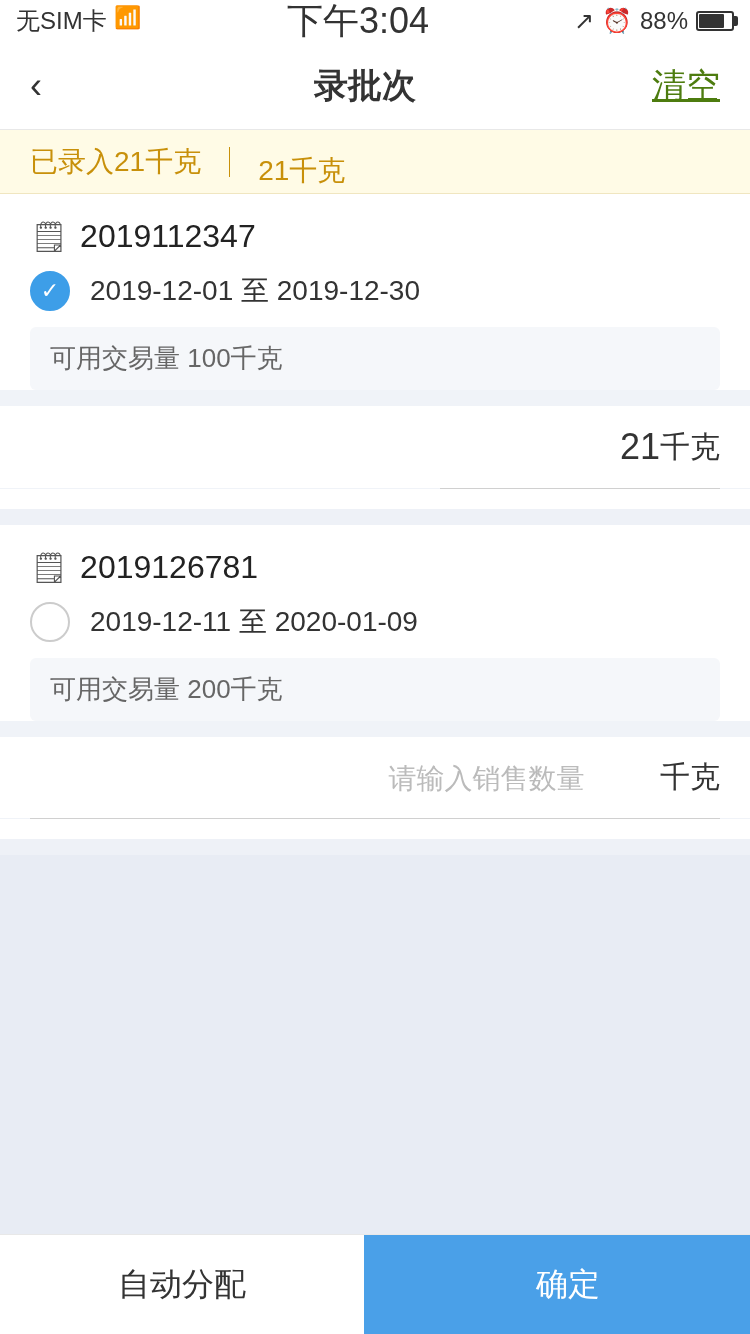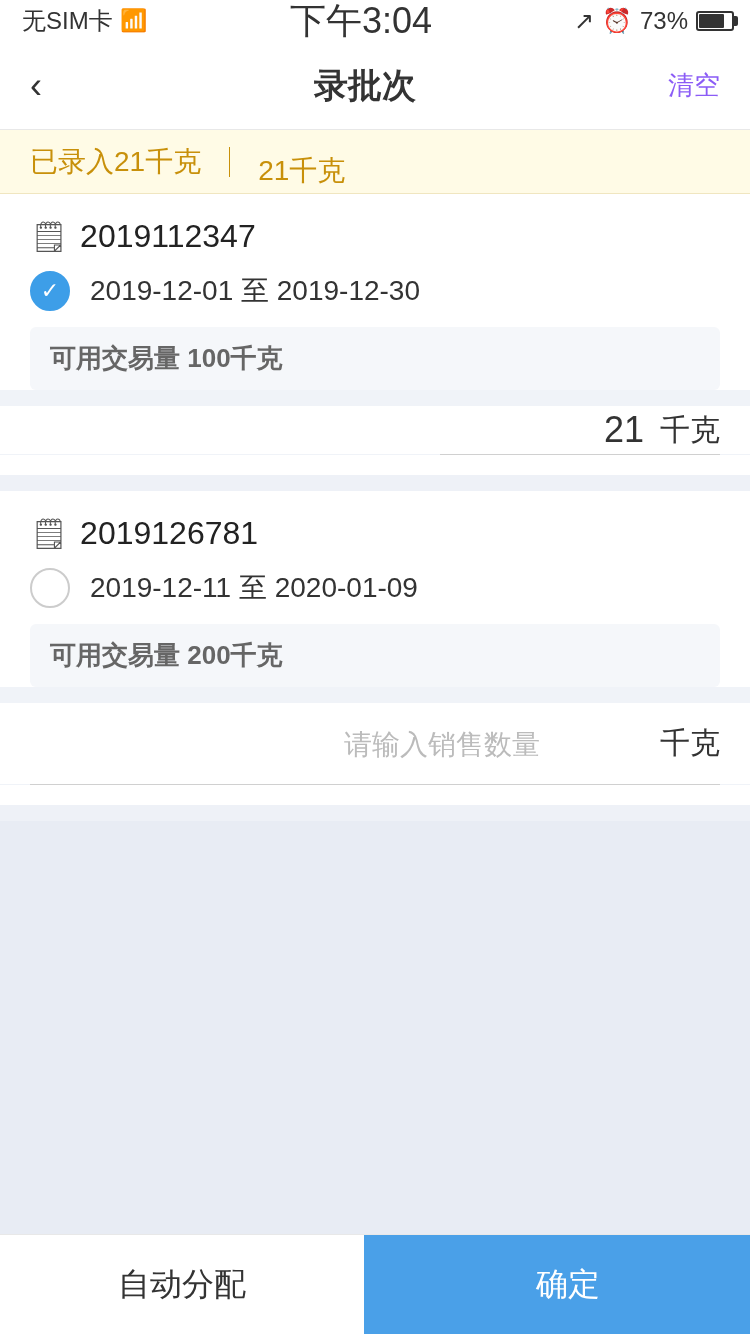--- a/index.html
+++ b/index.html
@@ -18,21 +18,21 @@
       width: 750px;
       height: 42px;
       background: #fff;
       display: flex;
       align-items: center;
       justify-content: space-between;
       padding: 0 16px;
       font-size: 24px;
       color: #333;
     }
-    .status-left { display: flex; align-items: center; gap: 8px; margin-left: 6px; }
+    .status-left { display: flex; gap: 8px; }
     .status-center { font-size: 36px; font-weight: 500; }
     .status-right { display: flex; align-items: center; gap: 8px; font-size: 24px; }
     .battery-icon {
       display: inline-block; width: 38px; height: 20px;
       border: 2px solid #333; border-radius: 3px; position: relative;
       vertical-align: middle;
     }
     .battery-icon::after {
       content: ''; position: absolute; right: -6px; top: 50%;
       transform: translateY(-50%); width: 4px; height: 10px;
@@ -61,25 +61,26 @@
       width: 60px;
     }
     .nav-title {
       font-size: 34px;
       font-weight: 600;
       color: #333;
       flex: 1;
       text-align: center;
     }
     .nav-clear {
-      font-size: 26px;
-      color: #8b5cf6;
+      font-size: 34px;
+      color: #4d7c0f;
       cursor: pointer;
       width: 80px;
       text-align: right;
+      text-decoration: underline;
     }
 
     
     .info-banner {
       width: 750px;
       height: 64px;
       background: #fffbe6;
       display: flex;
       align-items: center;
       padding: 4px 30px;
@@ -153,31 +154,29 @@
       font-size: 28px;
       color: #333;
     }
     .batch-avail {
       background: #f5f7fa;
       border-radius: 6px;
       padding: 14px 20px;
       font-size: 26px;
       color: #666;
       margin: 0 0 16px 0;
-      font-weight: bold;
     }
 
     
     .quantity-row {
       display: flex;
       align-items: center;
       justify-content: flex-end;
-      padding: 3px 30px;
-      background: #fff;
-      gap: 16px;
+      padding: 20px 30px;
+      background: #fff;
     }
     .quantity-value {
       font-size: 36px;
       color: #333;
       font-weight: 500;
     }
     .quantity-unit {
       font-size: 30px;
       color: #333;
     }
@@ -195,21 +194,21 @@
       justify-content: flex-end;
       padding: 20px 30px;
       background: #fff;
       gap: 16px;
     }
     .input-field {
       border: none;
       outline: none;
       font-size: 30px;
       color: #404040;
-      text-align: left;
+      text-align: center;
       background: transparent;
       width: 300px;
     }
     .input-field::placeholder {
       color: #bbb;
       font-size: 28px;
     }
     .input-unit {
       font-size: 30px;
       color: #333;
@@ -266,21 +265,21 @@
 
 <div class="status-bar">
   <div class="status-left">
     <span>无SIM卡</span>
     <span class="wifi-icon">📶</span>
   </div>
   <div class="status-center">下午3:04</div>
   <div class="status-right">
     <span>↗</span>
     <span>⏰</span>
-    <span>73%</span>
+    <span>88%</span>
     <span class="battery-icon">
       <span class="battery-fill"></span>
     </span>
   </div>
 </div>
 
 <div class="nav-bar">
   <span class="nav-back">‹</span>
   <span class="nav-title">录批次</span>
   <span class="nav-clear">清空</span>

